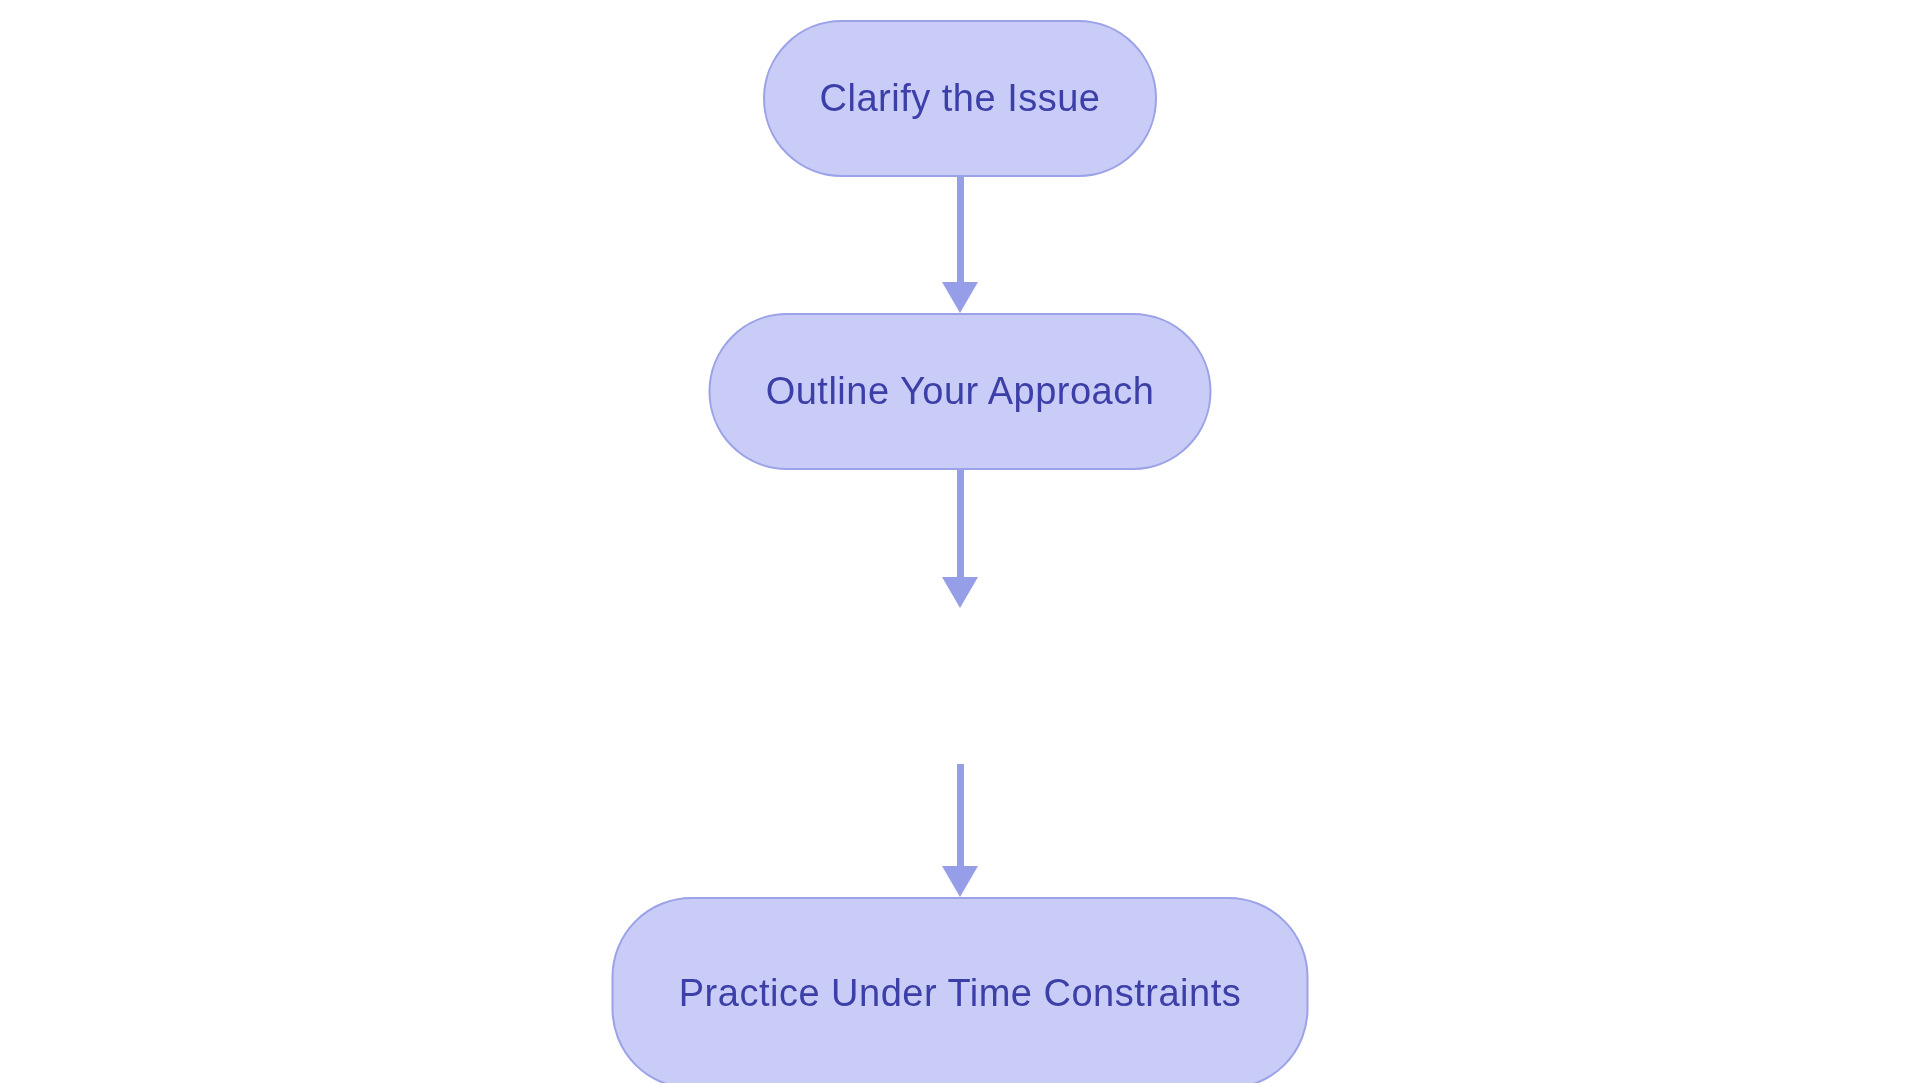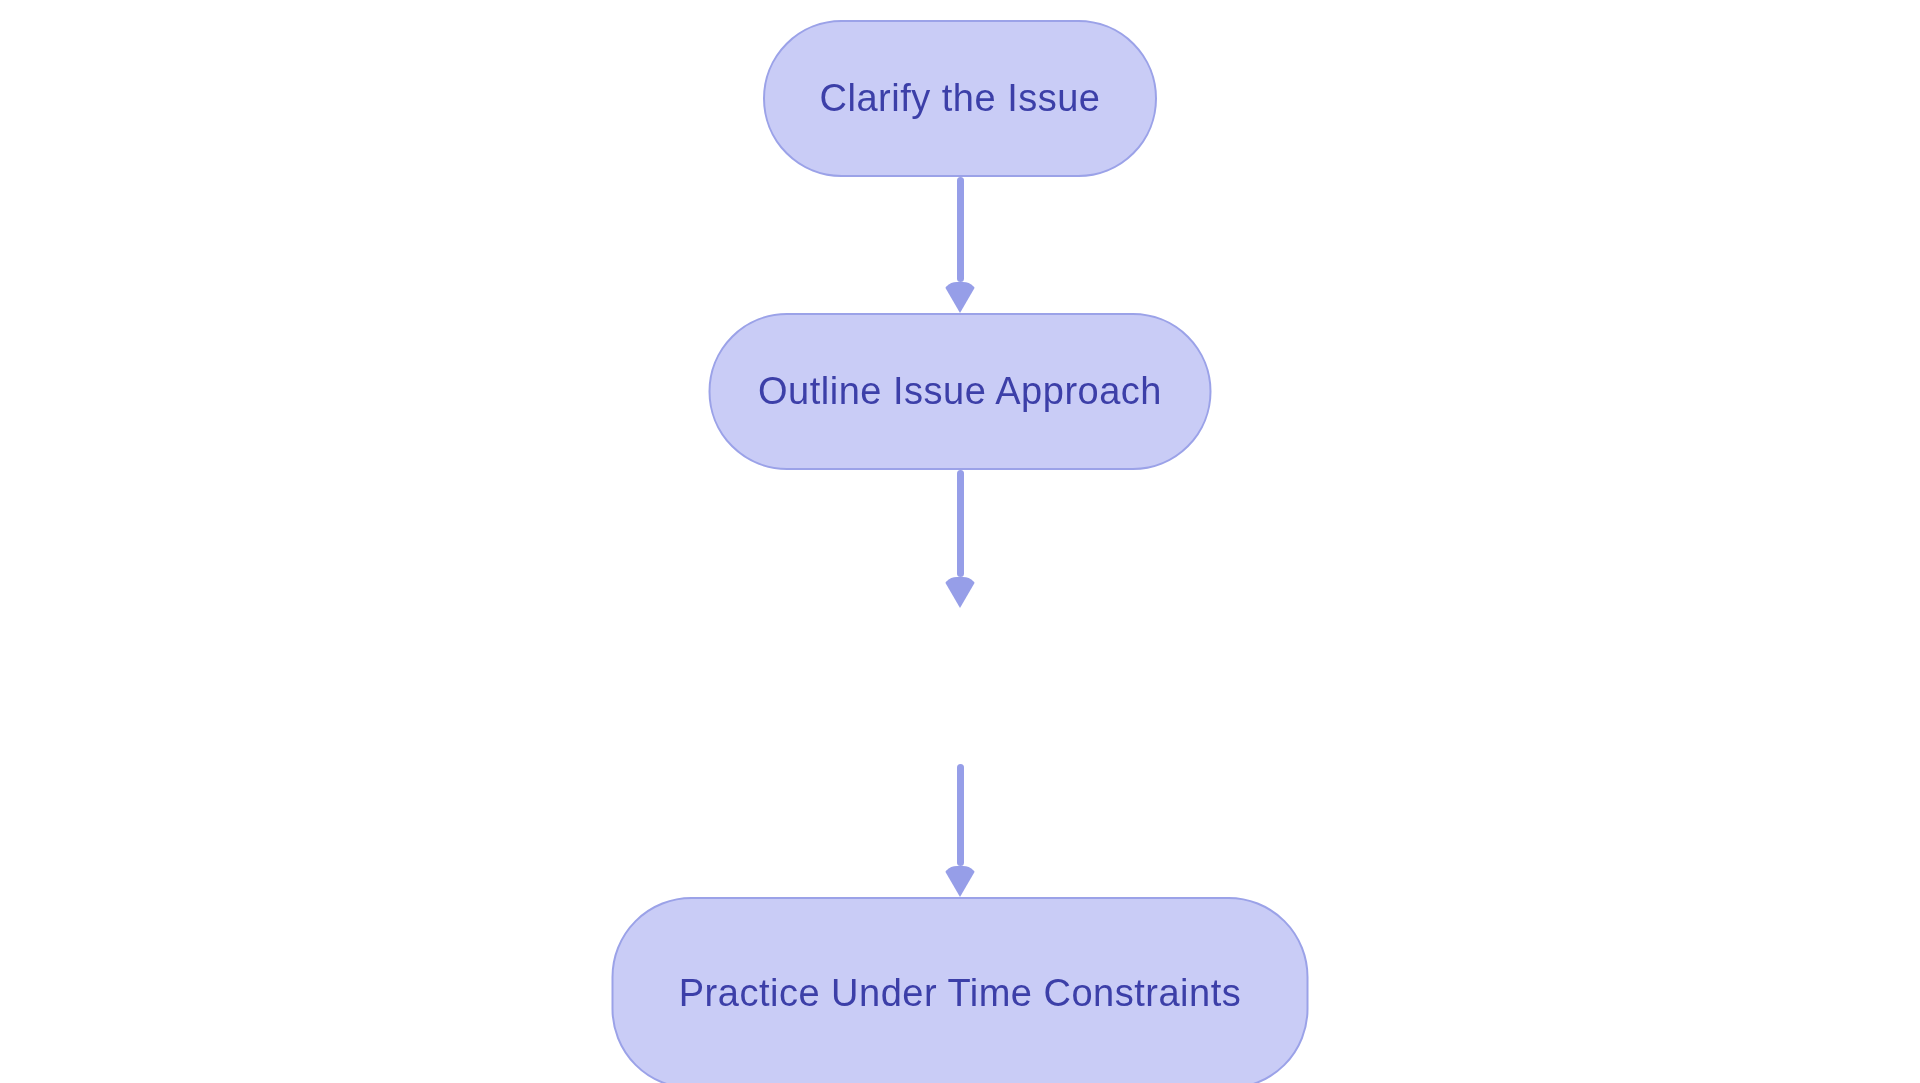--- a/index.html
+++ b/index.html
@@ -2,21 +2,21 @@
 <html style="--node-fill: #c9ccf6; --node-border: #9ba2e8; --node-text: #3c3fa8; --arrow: #969ee8; --page-bg: #ffffff;"><head>
 <meta charset="utf-8">
 <style>
   :root {
     --node-fill: #c9ccf6;
     --node-border: #9ba2e8;
     --node-text: #3c3fa8;
     --arrow: #969ee8;
     --page-bg: #ffffff;
   }
-  * { box-sizing: border-box; border-radius: 15px; }
+  * { box-sizing: border-box; }
   html, body {
     margin: 0;
     padding: 0;
   }
   body {
     width: 1920px;
     height: 1083px;
     background: var(--page-bg);
     font-family: "Liberation Sans", "DejaVu Sans", sans-serif;
     overflow: hidden;
@@ -83,21 +83,21 @@
   <div class="node n1">
     <span class="node-label">Clarify the Issue</span>
   </div>
 
   <div class="edge e1">
     <div class="edge-line"></div>
     <div class="edge-head"></div>
   </div>
 
   <div class="node n2">
-    <span class="node-label">Outline Issue Approach</span>
+    <span class="node-label">Outline Your Approach</span>
   </div>
 
   <div class="edge e2">
     <div class="edge-line"></div>
     <div class="edge-head"></div>
   </div>
 
 
   <div class="edge e3">
     <div class="edge-line"></div>

